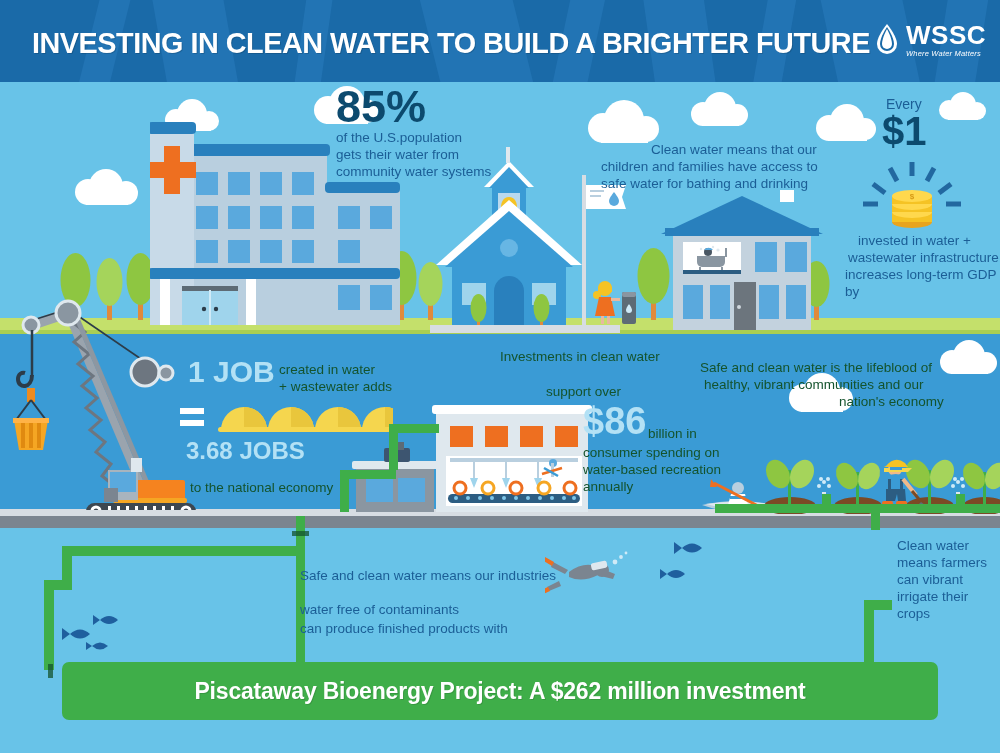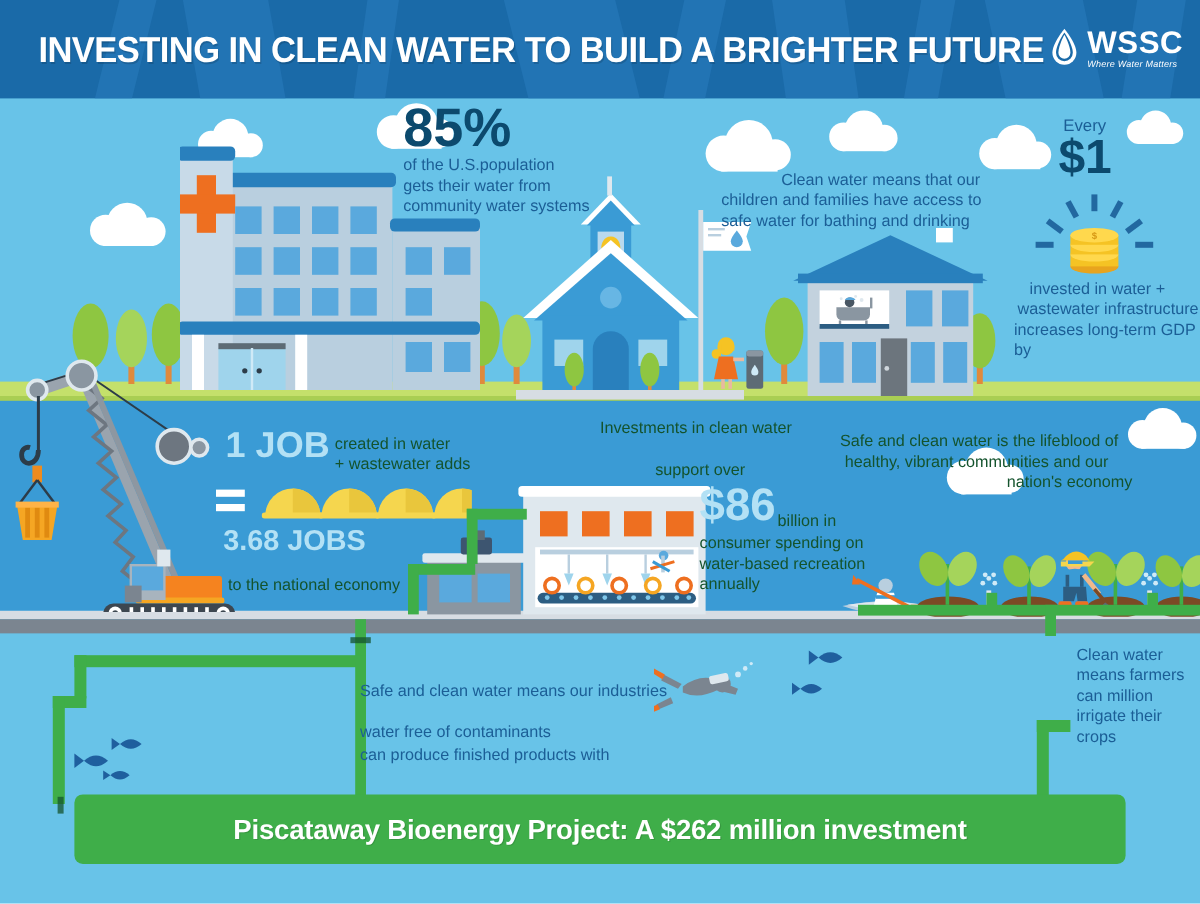--- a/index.html
+++ b/index.html
@@ -694,21 +694,21 @@
         <polygon points="12,16 5,11 5,21"></polygon>
     </g>
   </svg>
 
   <div class="txt" style="left:300px;top:567px;">Safe and clean water means our industries</div>
   <div class="txt" style="left:300px;top:620px;">can produce finished products with</div>
   <div class="txt" style="left:300px;top:601px;">water free of contaminants</div>
 
   <div class="txt" style="left:897px;top:537px;">Clean water</div>
   <div class="txt" style="left:897px;top:554px;">means farmers</div>
-  <div class="txt" style="left:897px;top:571px;">can million</div>
+  <div class="txt" style="left:897px;top:571px;">can vibrant</div>
   <div class="txt" style="left:897px;top:588px;">irrigate their</div>
   <div class="txt" style="left:897px;top:605px;">crops</div>
 
   <div id="bottom-banner">
     <div id="bottom-banner-text">Piscataway Bioenergy Project: A $262 million investment</div>
   </div>
 
 </div>
 
 </body></html>

